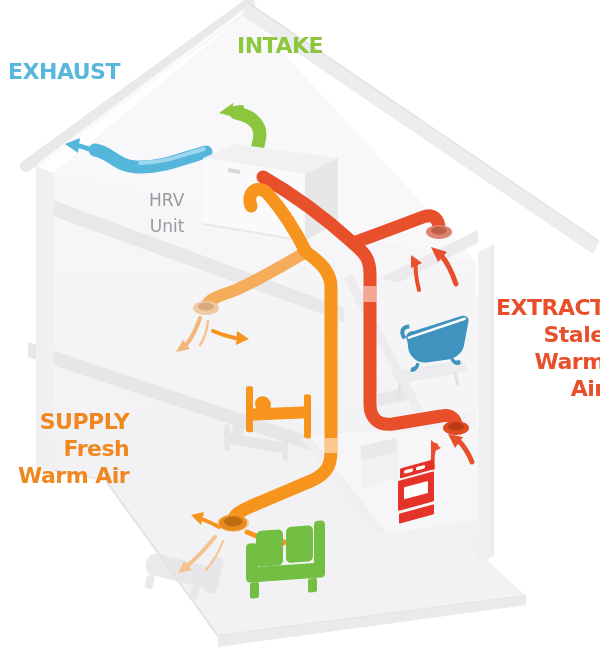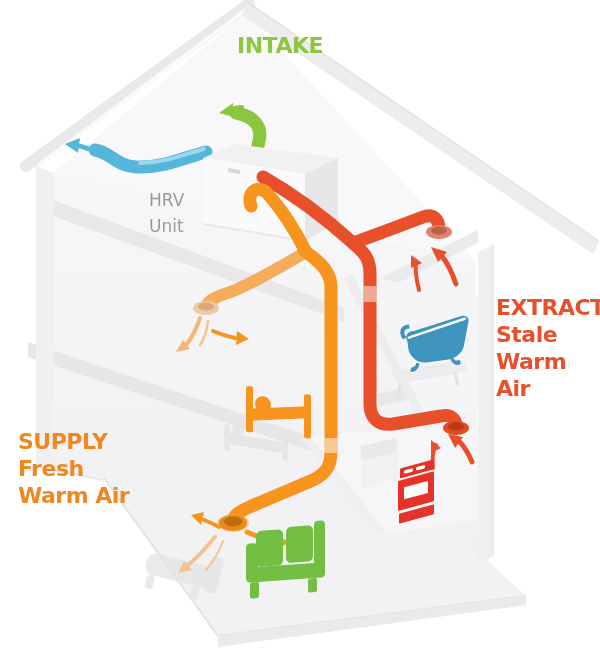--- a/index.html
+++ b/index.html
@@ -1,25 +1,25 @@
 <!DOCTYPE html>
 <html><head>
 <meta charset="utf-8">
 <style>
   html,body{margin:0;padding:0;background:#fff;}
   #stage{position:relative;width:600px;height:649px;overflow:hidden;background:#fff;
          font-family:"DejaVu Sans","Liberation Sans",sans-serif;}
   #stage svg{position:absolute;left:0;top:0;}
   .label{position:absolute;font-weight:bold;font-size:22px;line-height:27px;letter-spacing:-0.5px;}
-  .label span{display:block;}
+  .label span{display:block;text-align:right;}
   .label.exhaust{left:8px;top:58px;color:#58B7DA;}
   .label.intake{left:237px;top:32px;color:#8DC63F;}
   .label.hrv{left:149px;top:187px;color:#9A9A9E;font-weight:normal;font-size:17px;line-height:26px;letter-spacing:0;}
   .label.extract{left:496px;top:294px;color:#E8502B;}
-  .label.supply{left:18px;top:408px;color:#F0871F;margin-top:20px;}
+  .label.supply{left:18px;top:408px;color:#F0871F;}
 </style>
 </head>
 <body>
 
 <div id="stage">
 
 <svg width="600" height="649" viewBox="0 0 600 649">
   <defs>
     <linearGradient id="bgGrad" x1="0" y1="0" x2="0" y2="1">
       <stop offset="0" stop-color="#F7F7F9"></stop>
@@ -190,20 +190,21 @@
       <rect x="0" y="3" width="36" height="30" rx="1"></rect>
       <rect x="1" y="36" width="35" height="10" rx="1"></rect>
     </g>
     <rect x="6" y="-6" width="9" height="3.5" rx="1.5" fill="#FFFFFF"></rect>
     <rect x="18" y="-6" width="9" height="3.5" rx="1.5" fill="#FFFFFF"></rect>
     <rect x="6" y="11" width="24" height="12" rx="1" fill="#FFFFFF"></rect>
   </g>
 </svg>
 
 <div class="label exhaust">
+  <span>EXHAUST</span>
 </div>
 
 <div class="label intake">
   <span>INTAKE</span>
 </div>
 
 <div class="label hrv">
   <span>HRV</span>
   <span>Unit</span>
 </div>

